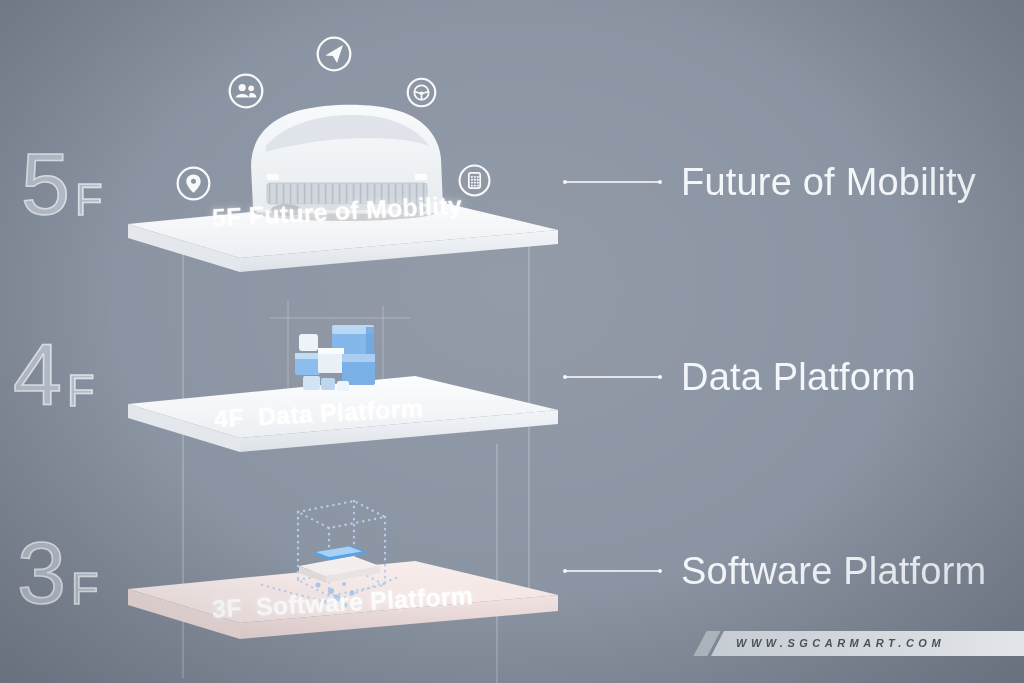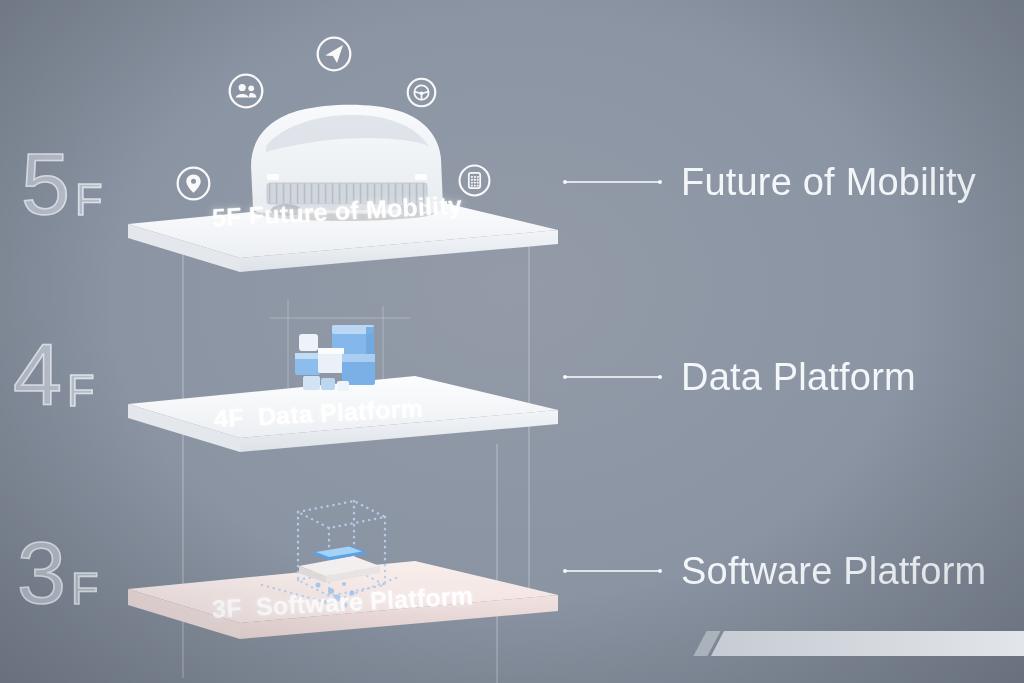--- a/index.html
+++ b/index.html
@@ -247,15 +247,16 @@
   <div class="side-row row-3f">
     <div class="conn"></div>
     <div class="side-label">Software Platform</div>
   </div>
 
   <div class="vignette"></div>
 
   <div class="wm">
     <div class="wm-accent"></div>
     <div class="wm-band"></div>
+    <div class="wm-text">WWW.SGCARMART.COM</div>
   </div>
 
 </div>
 
 </body></html>

